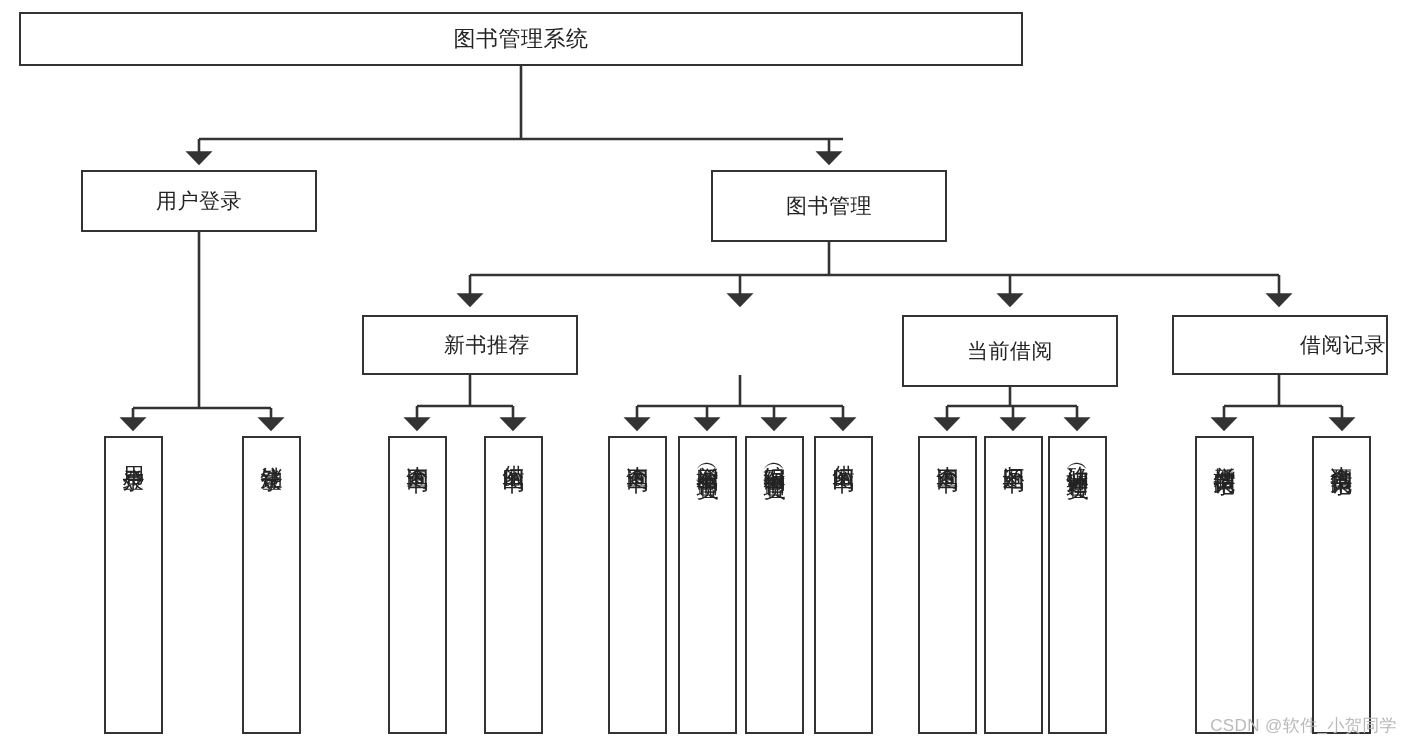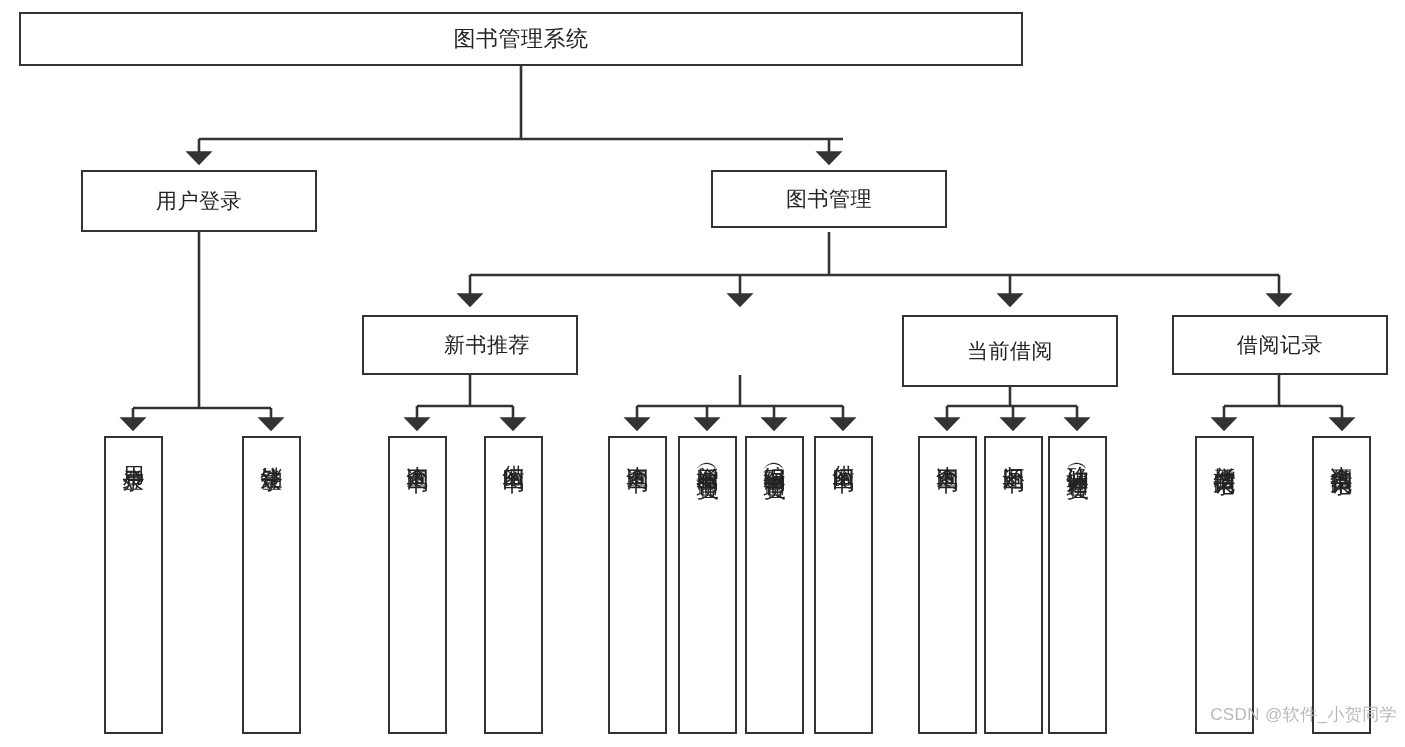--- a/index.html
+++ b/index.html
@@ -59,21 +59,21 @@
     writing-mode: vertical-rl;
     text-orientation: upright;
     font-size: 22px;
     line-height: 1.0;
     letter-spacing: 2px;
     white-space: nowrap;
   }
   #watermark {
     position: absolute;
     right: 8px;
-    bottom: 21px;
+    bottom: 10px;
     font-size: 17px;
     color: #b9b9b9;
     z-index: 5;
     white-space: nowrap;
     letter-spacing: 0.4px;
   }
 </style>
 </head>
 <body>
 
@@ -130,34 +130,34 @@
   </svg>
 
   <div class="node h-node" id="node-root" style="left:19px; top:12px; width:1004px; height:54px;justify-content:center;">
     <span class="lbl">图书管理系统</span>
   </div>
 
   <div class="node h-node" id="node-user-login" style="left:81px; top:170px; width:236px; height:62px;">
     <span class="lbl">用户登录</span>
   </div>
 
-  <div class="node h-node" id="node-book-management" style="left:711px; top:170px; width:236px; height:58px;">
+  <div class="node h-node" id="node-book-management" style="left:711px; top:170px; width:236px; height:72px;">
     <span class="lbl">图书管理</span>
   </div>
 
   <div class="node h-node" id="node-new-book-recommend" style="left:362px; top:315px; width:216px; height:60px;padding-left:34px;">
     <span class="lbl">新书推荐</span>
   </div>
 
 
   <div class="node h-node" id="node-current-borrow" style="left:902px; top:315px; width:216px; height:72px;">
     <span class="lbl">当前借阅</span>
   </div>
 
-  <div class="node h-node" id="node-borrow-record" style="left:1172px; top:315px; width:216px; height:60px;">
+  <div class="node h-node" id="node-borrow-record" style="left:1172px; top:315px; width:216px; height:60px;justify-content:flex-end;">
     <span class="lbl">借阅记录</span>
   </div>
 
   <div class="node v-node" style="left:104px; top:436px; width:59px; height:298px;">
     <span class="lbl">用户登录</span>
   </div>
 
   <div class="node v-node" style="left:242px; top:436px; width:59px; height:298px;">
     <span class="lbl">注销登录</span>
   </div>

